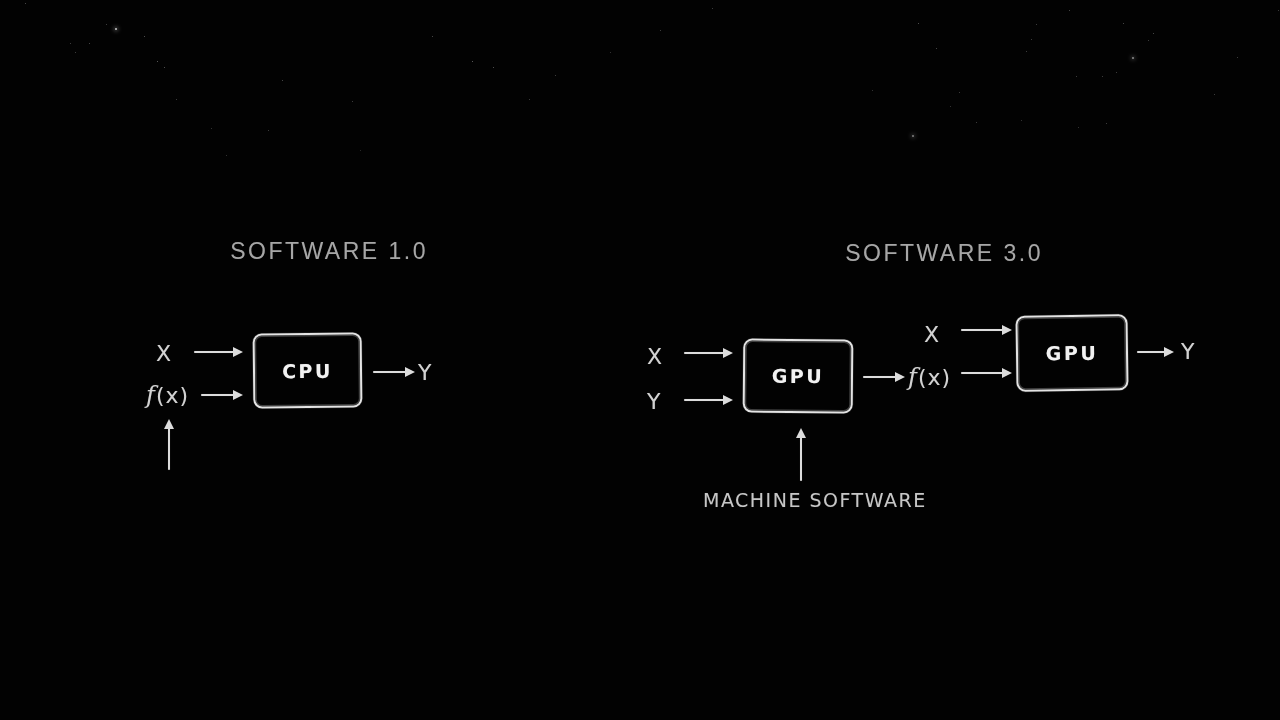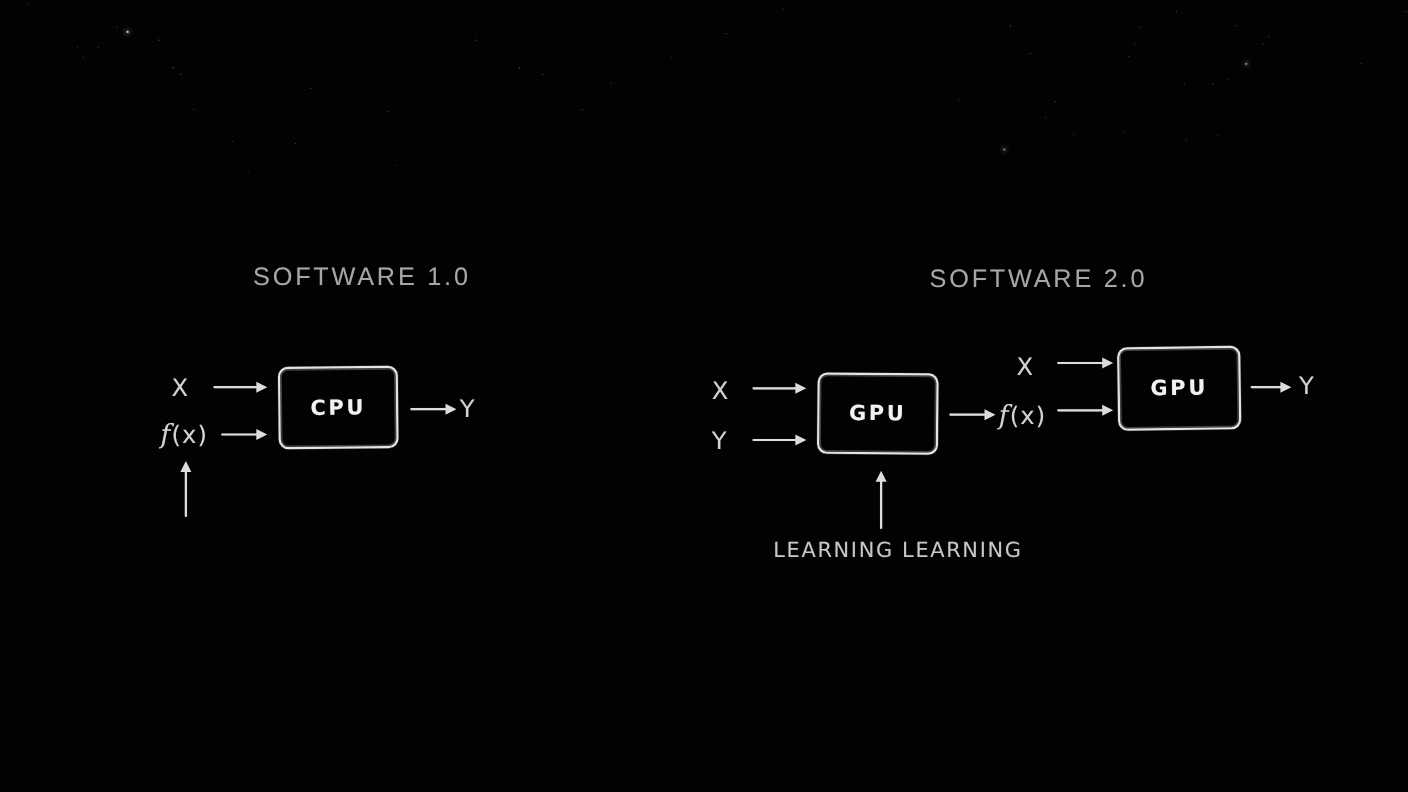--- a/index.html
+++ b/index.html
@@ -8,21 +8,21 @@
     background:#020202;
     font-family:"DejaVu Sans", sans-serif;
   }
   
   #star-layer { position:absolute; inset:0; pointer-events:none; }
   .star { position:absolute; background:#fff; border-radius:50%; }
   .star.big { box-shadow:0 0 4px 1px rgba(255,255,255,.55); }
 
   
   .panel-title {
-    position:absolute; text-align:center;
+    position:absolute; text-align:right;
     font-size:23px; letter-spacing:2.5px; color:#a6a6a6;
     font-family:"Liberation Sans", sans-serif; font-weight:400;
     text-shadow:0 0 1px rgba(255,255,255,.15);
     white-space:nowrap;
   }
 
   
   .lbl {
     position:absolute; color:#d2d2d2; font-size:22px;
     letter-spacing:1px; white-space:nowrap;
@@ -129,21 +129,21 @@
 
   <div class="chip" style="left:253px; top:333px; width:105px; height:71px;">
     <span class="chip-label">CPU</span>
   </div>
 
   <span class="arrow-r" style="left:373px; top:371px; width:33px;"></span>
   <div class="lbl" style="left:418px; top:360px;">Y</div>
 
   <span class="arrow-u" style="left:168px; top:428px; height:42px;"></span>
 
-  <div class="panel-title" style="left:845px; top:240px; width:198px;">SOFTWARE 2.0</div>
+  <div class="panel-title" style="left:845px; top:240px; width:198px;">SOFTWARE 3.0</div>
 
   <div class="lbl" style="left:647px; top:344px;">X</div>
   <span class="arrow-r" style="left:684px; top:352px; width:40px;"></span>
   <div class="lbl" style="left:647px; top:389px;">Y</div>
   <span class="arrow-r" style="left:684px; top:399px; width:40px;"></span>
 
   <div class="chip" style="left:743px; top:339px; width:106px; height:70px; transform:rotate(0.5deg);">
     <span class="chip-label">GPU</span>
   </div>
 
@@ -157,14 +157,14 @@
   <span class="arrow-r" style="left:961px; top:372px; width:42px;"></span>
 
   <div class="chip" style="left:1016px; top:315px; width:108px; height:72px; transform:rotate(-0.8deg);">
     <span class="chip-label">GPU</span>
   </div>
 
   <span class="arrow-r" style="left:1137px; top:351px; width:28px;"></span>
   <div class="lbl" style="left:1181px; top:339px;">Y</div>
 
   <span class="arrow-u" style="left:800px; top:437px; height:44px;"></span>
-  <div class="annot" style="left:703px; top:489px;">LEARNING LEARNING</div>
+  <div class="annot" style="left:703px; top:489px;">MACHINE SOFTWARE</div>
 </div>
 
 </body></html>

